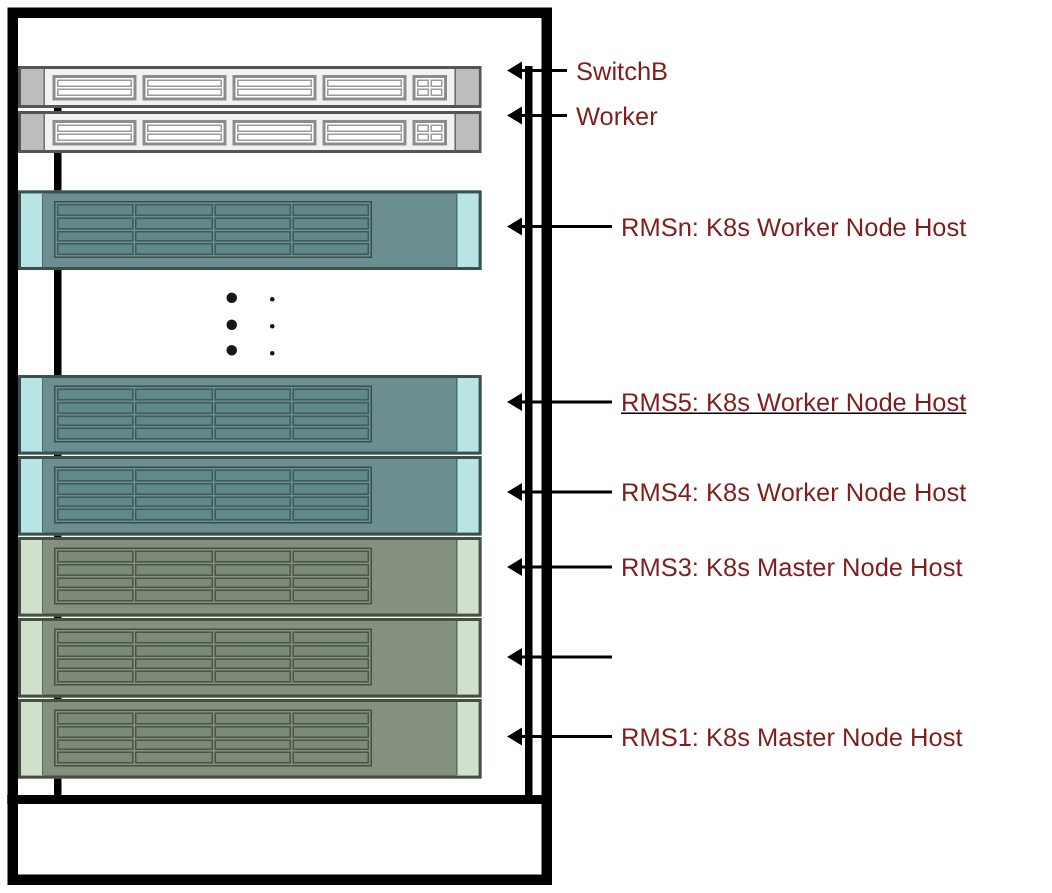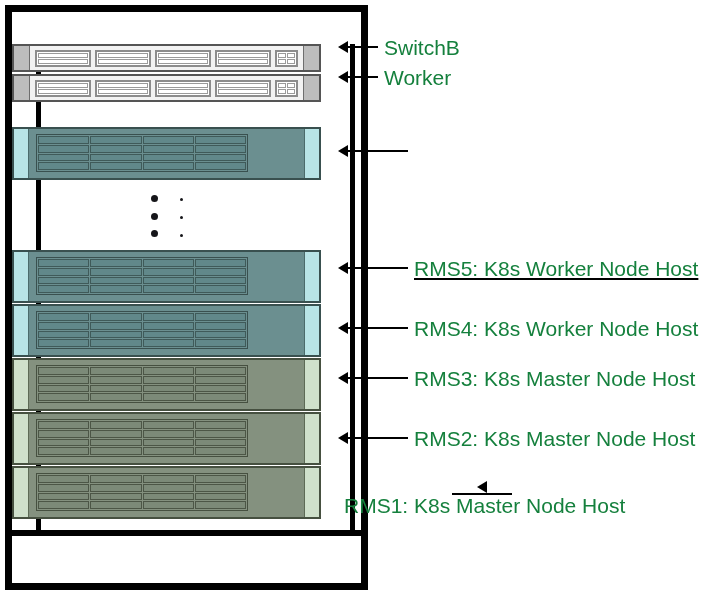--- a/index.html
+++ b/index.html
@@ -179,22 +179,22 @@
     border-bottom: 6px solid transparent;
     border-right: 10px solid #000000;
     flex: 0 0 auto;
   }
   .callout .leader {
     height: 2px;
     background: #000000;
     flex: 0 0 auto;
   }
   .callout .ctext {
-    font-size: 21px;
-    color: #15803d;
+    font-size: 17px;
+    color: #7f1d1d;
     line-height: 1;
     margin-left: 6px;
   }
   .callout.short .leader { width: 30px; }
   .callout.long  .leader { width: 60px; }
 </style>
 </head>
 <body>
 
 <div id="canvas">
@@ -436,20 +436,21 @@
 
   <div class="callout short" style="top:67px;">
     <span class="arrow"></span>
     <span class="leader"></span>
     <span class="ctext">Worker</span>
   </div>
 
   <div class="callout long" style="top:141px;">
     <span class="arrow"></span>
     <span class="leader"></span>
+    <span class="ctext">RMSn:  K8s Worker Node Host</span>
   </div>
 
   <div class="callout long" style="top:258px;text-decoration:underline;">
     <span class="arrow"></span>
     <span class="leader"></span>
     <span class="ctext">RMS5:  K8s Worker Node Host</span>
   </div>
 
   <div class="callout long" style="top:318px;">
     <span class="arrow"></span>
@@ -459,22 +460,21 @@
 
   <div class="callout long" style="top:368px;justify-content:space-between;">
     <span class="arrow"></span>
     <span class="leader"></span>
     <span class="ctext">RMS3:  K8s Master Node Host</span>
   </div>
 
   <div class="callout long" style="top:428px;">
     <span class="arrow"></span>
     <span class="leader"></span>
-    <span class="ctext">RMS2:  K8s Master Node Host</span>
-  </div>
-
-  <div class="callout long" style="top:481px;flex-direction:column;">
+  </div>
+
+  <div class="callout long" style="top:481px;">
     <span class="arrow"></span>
     <span class="leader"></span>
     <span class="ctext">RMS1:  K8s Master Node Host</span>
   </div>
 
 </div>
 
 </body></html>

